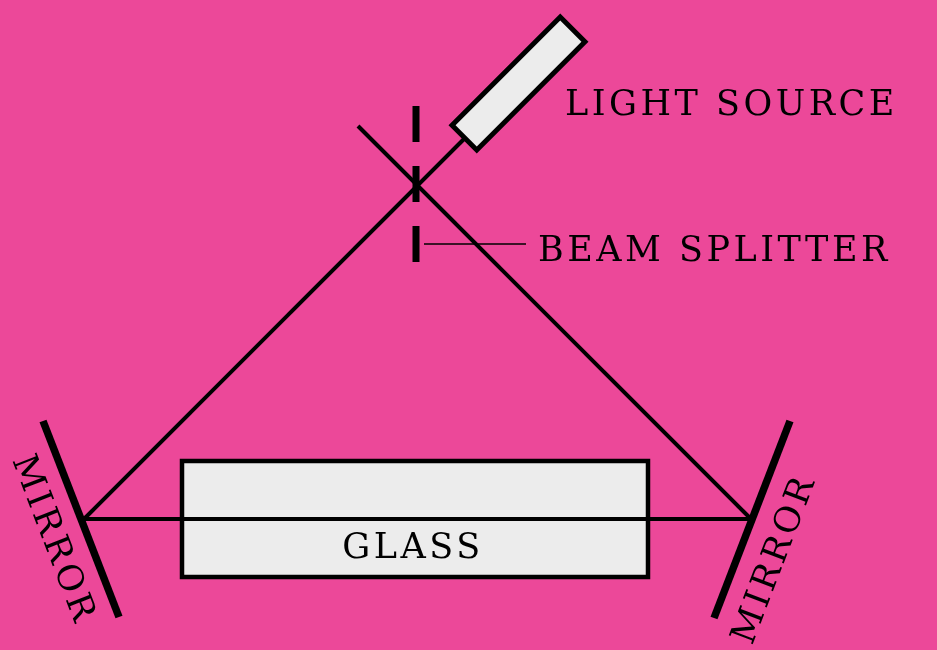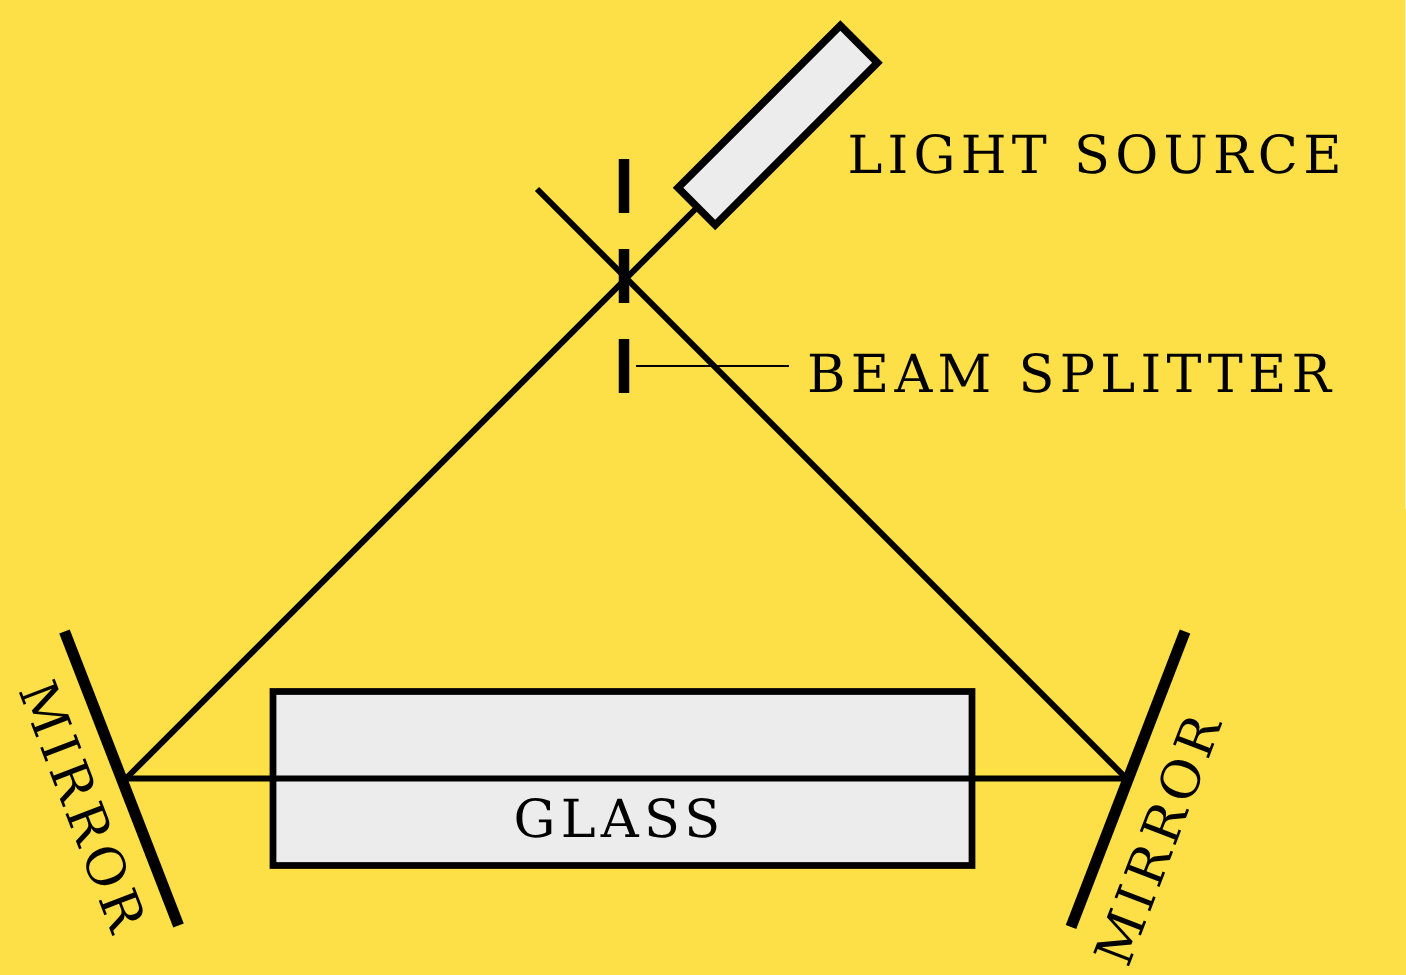--- a/index.html
+++ b/index.html
@@ -4,21 +4,21 @@
 <style>
   html, body {
     margin: 0;
     padding: 0;
     background: #ffffff;
   }
   .stage {
     position: relative;
     width: 937px;
     height: 650px;
-    background: #fde047;
+    background: #ec4899;
     overflow: hidden;
     text-align: right;
   }
   svg { display: block; }
   .beam {
     stroke: #000000;
     stroke-width: 4;
     fill: none;
   }
   .mirror-line {

